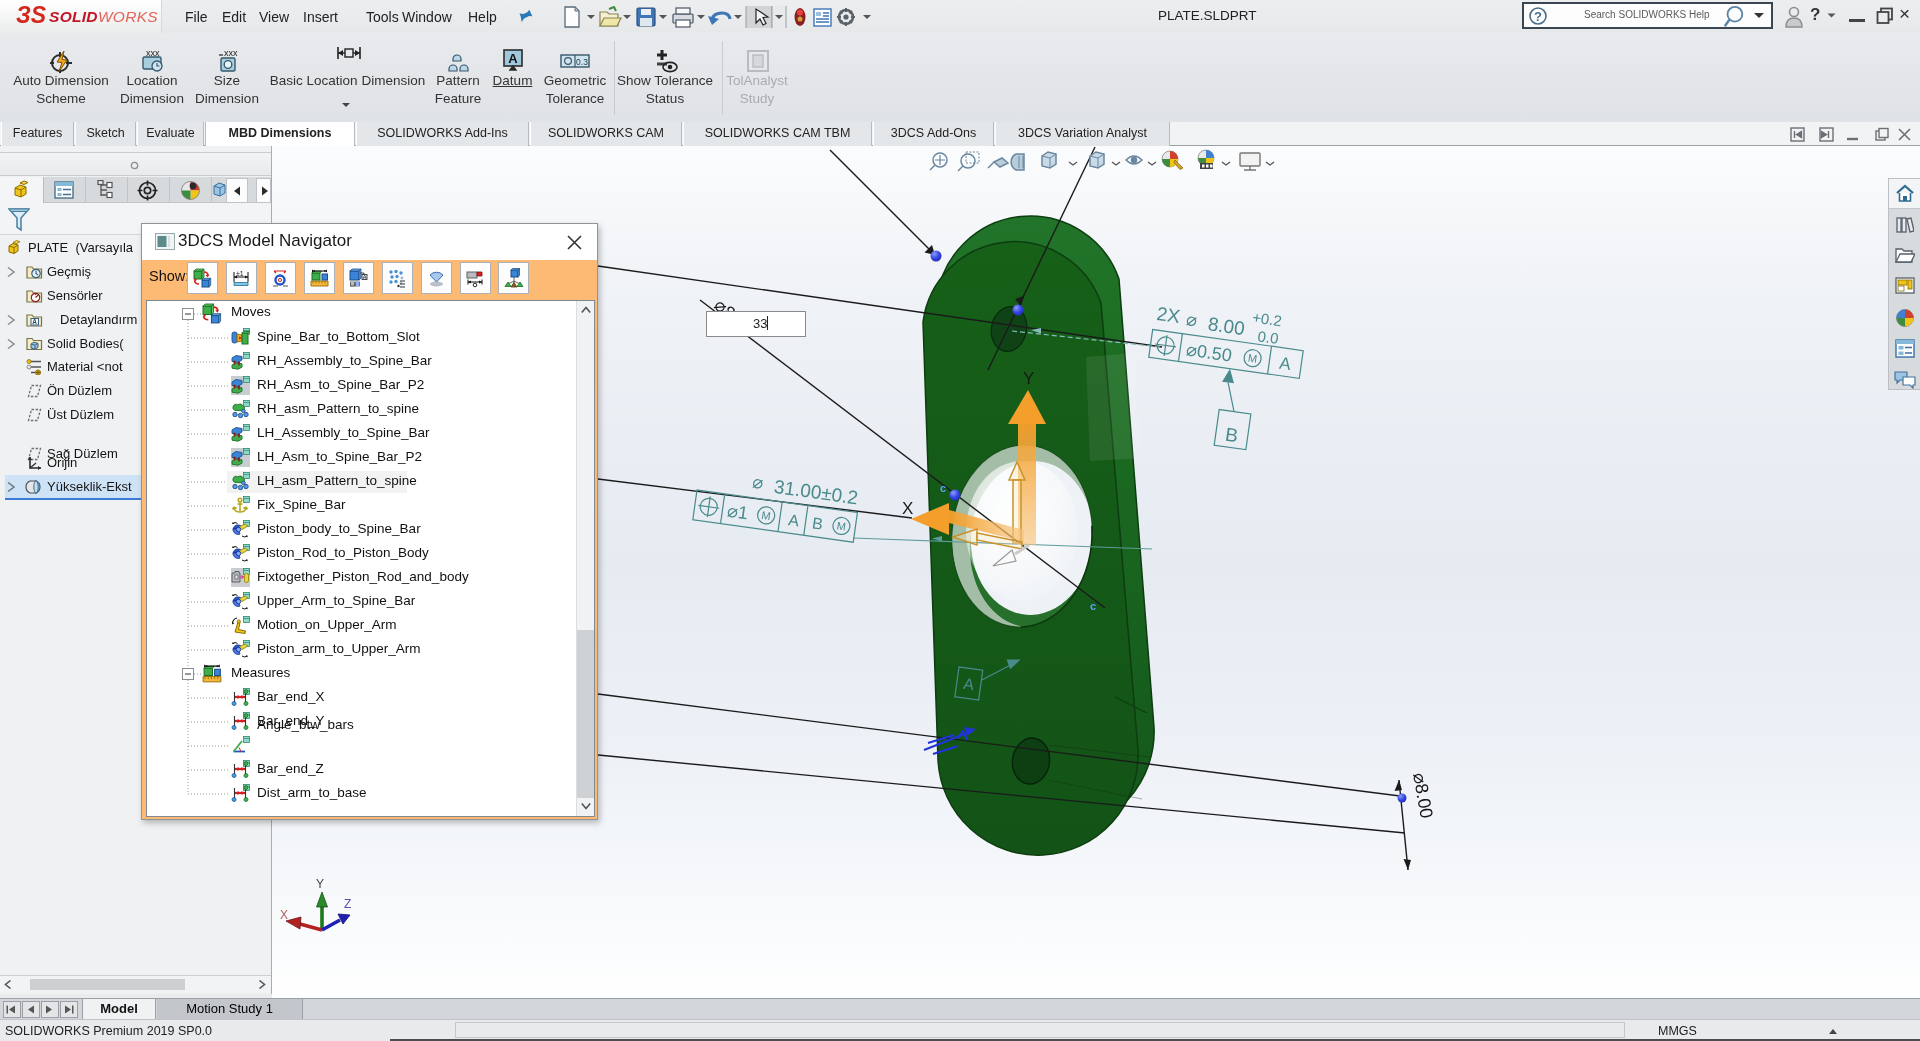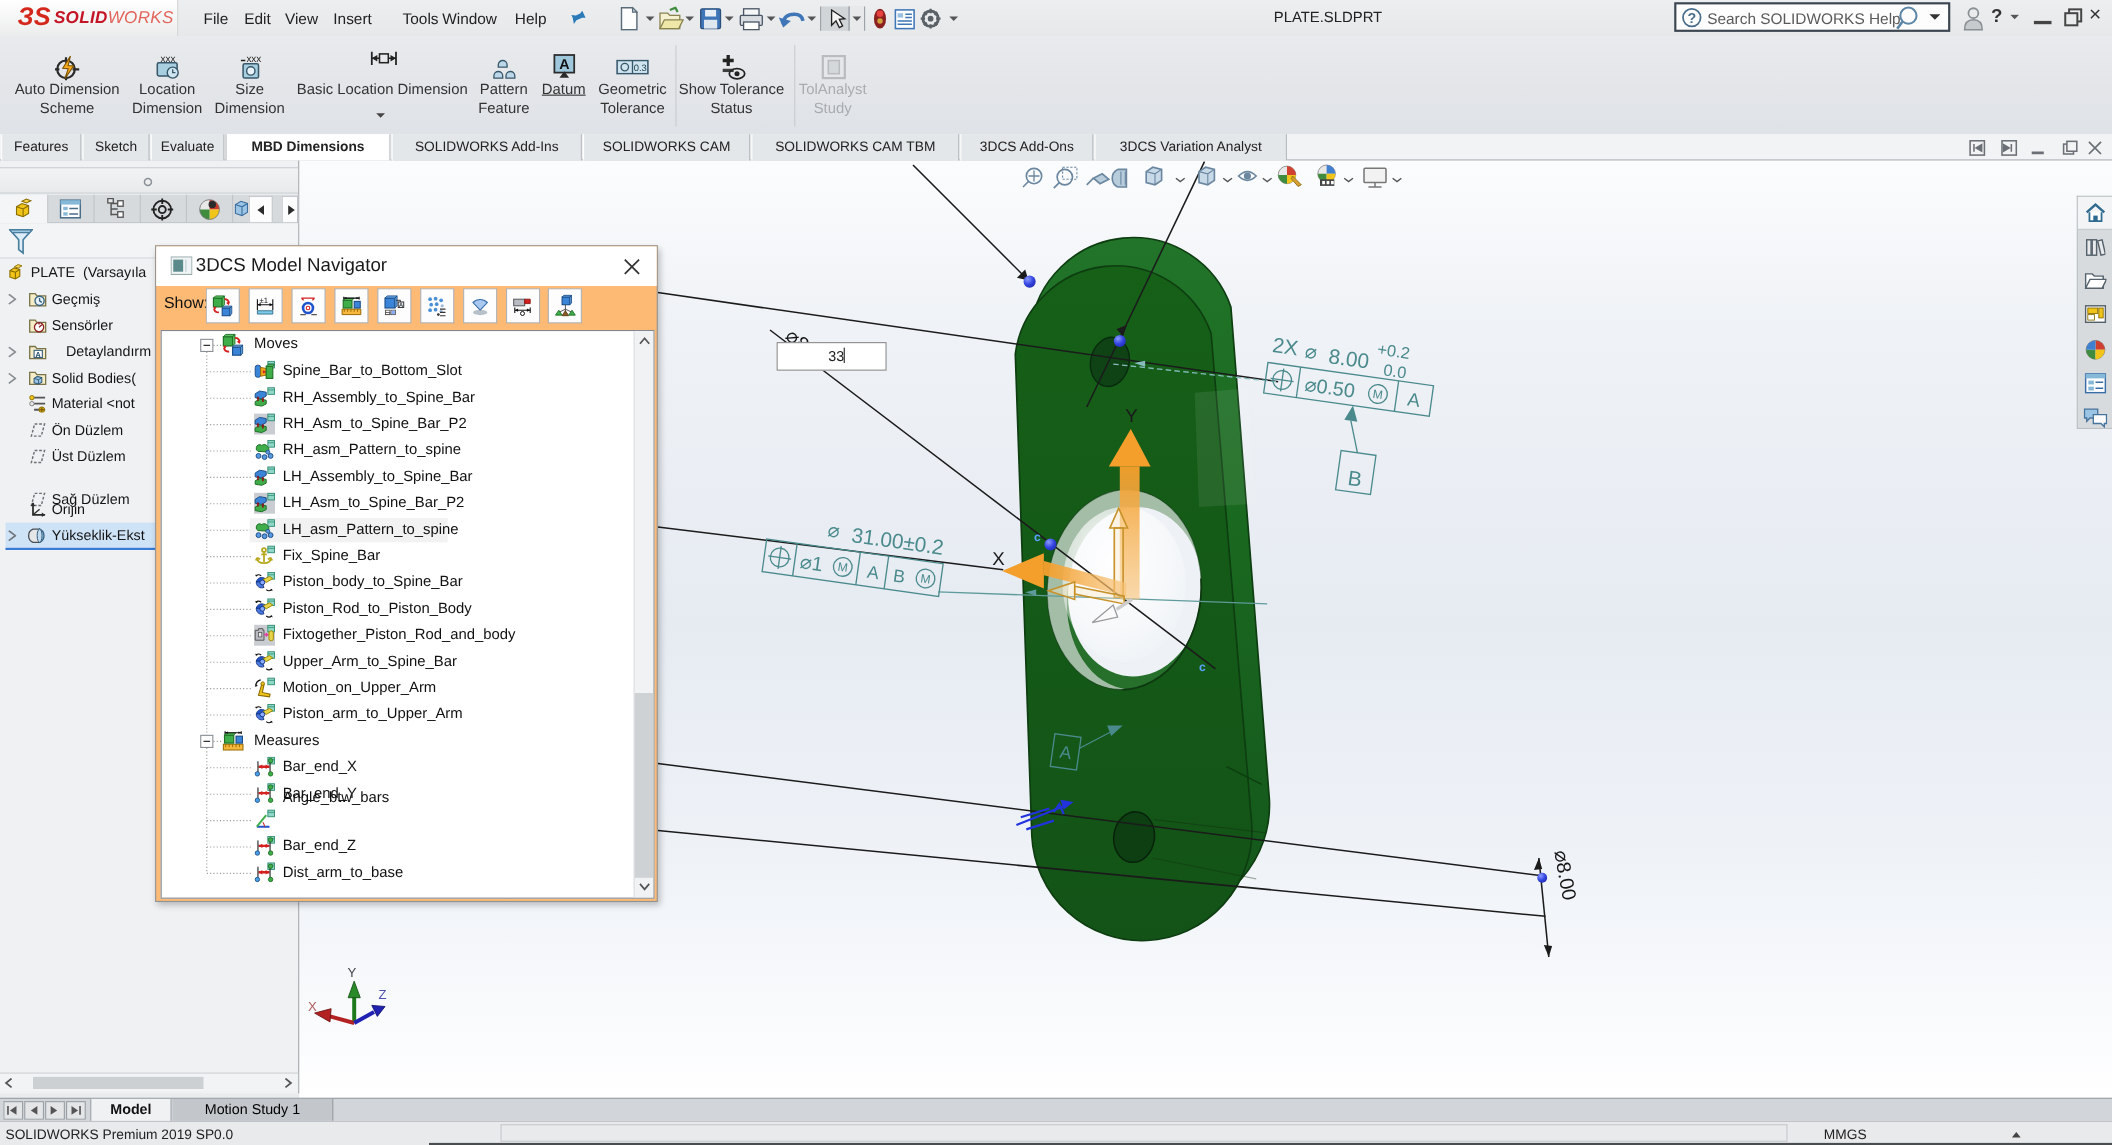--- a/index.html
+++ b/index.html
@@ -96,21 +96,21 @@
       <path d="M284 2 v4 M284 16 v4 M275 11 h4 M289 11 h4 M278 5 l2.5 2.5 M287.5 14.5 l2.5 2.5 M290 5 l-2.5 2.5 M280.5 14.5 L278 17" stroke="#5a6167" stroke-width="2"></path>
     <path d="M301 9 l4 4 4-4 z" fill="#555"></path>
   </svg>
   <span class="abs" style="left:1158px;top:8px;font-size:13.5px;color:#222;">PLATE.SLDPRT</span>
 
   <div class="abs" style="left:1522px;top:2px;width:251px;height:27px;background:#fdfdfe;border:2px solid #3c4650;"></div>
   <svg class="abs" style="left:1528px;top:6px;" width="20" height="20" viewBox="0 0 20 20">
       <circle cx="10" cy="10" r="8" fill="none" stroke="#4a6e8a" stroke-width="1.6"></circle>
       <text x="10" y="14.5" font-size="13" font-weight="bold" fill="#4a6e8a" text-anchor="middle">?</text>
     </svg>
-  <span class="abs" style="left:1552px;top:9px;font-size:14px;color:#5a5a5a;">Search SOLIDWORKS Help</span>
+  <span class="abs" style="left:1584px;top:9px;font-size:10px;color:#5a5a5a;">Search SOLIDWORKS Help</span>
   <svg class="abs" style="left:1722px;top:5px;" width="24" height="24" viewBox="0 0 26 26">
       <circle cx="14" cy="10" r="8" fill="none" stroke="#5d85a5" stroke-width="2"></circle>
       <path d="M8 16 L3 23" stroke="#5d85a5" stroke-width="2.6"></path>
     </svg>
   <path class="abs">
       <svg class="abs" style="left:1753px;top:12px;" width="12" height="8" viewBox="0 0 12 8">
         <path d="M1 1 l5 5 5-5 z" fill="#333"></path>
       </svg>
   <svg class="abs" style="left:1783px;top:5px;" width="22" height="24" viewBox="0 0 22 24">
         <circle cx="11" cy="7" r="4.5" fill="none" stroke="#8a8f94" stroke-width="1.6"></circle>

